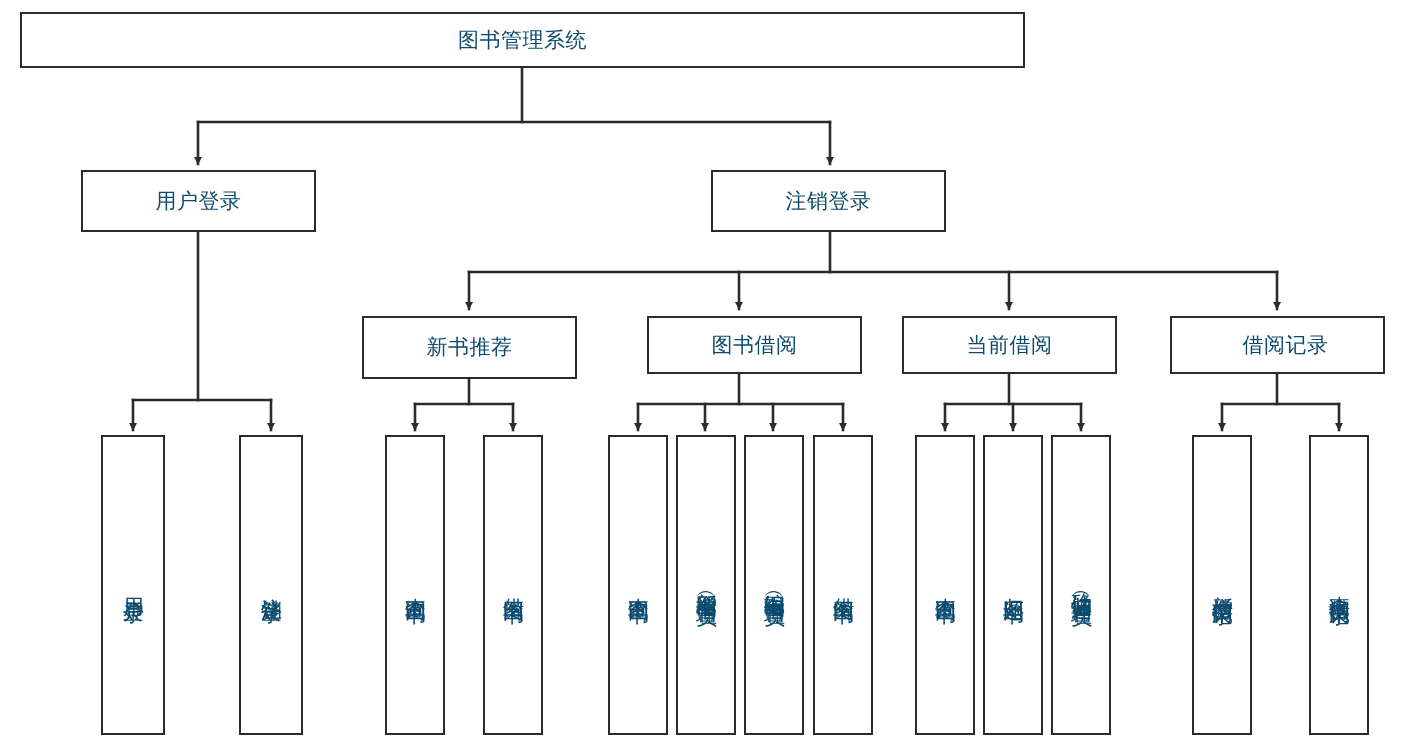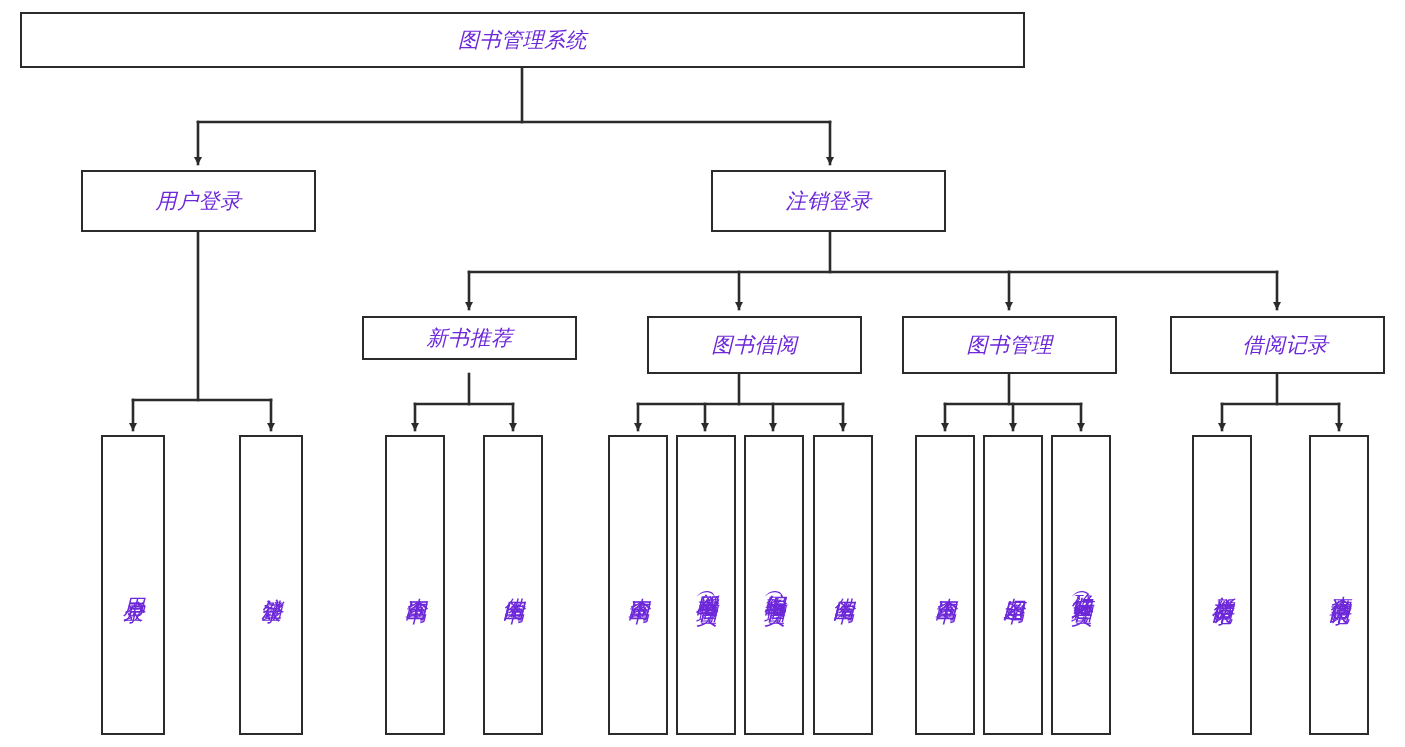--- a/index.html
+++ b/index.html
@@ -27,22 +27,21 @@
     height: 747px;
   }
   .node {
     position: absolute;
     box-sizing: border-box;
     border: 2.5px solid #2b2b2b;
     background: #ffffff;
     display: flex;
     align-items: center;
     justify-content: center;
-    color: #6d28d9;
-    font-style: italic;
+    color: #0c4a6e;
   }
   .node-h .node-label {
     font-size: 21px;
     line-height: 1.15;
     letter-spacing: 0.5px;
     white-space: nowrap;
   }
   .node-v {
     align-items: center;
     justify-content: center;
@@ -129,28 +128,28 @@
     <span class="node-label">图书管理系统</span>
   </div>
 
   <div class="node node-h" style="left:81px; top:170px; width:235px; height:62px;">
     <span class="node-label">用户登录</span>
   </div>
   <div class="node node-h" style="left:711px; top:170px; width:235px; height:62px;">
     <span class="node-label">注销登录</span>
   </div>
 
-  <div class="node node-h" style="left:362px; top:316px; width:215px; height:44px;justify-content:center;">
+  <div class="node node-h" style="left:362px; top:316px; width:215px; height:63px;justify-content:center;">
     <span class="node-label">新书推荐</span>
   </div>
   <div class="node node-h" style="left:632px; top:316px; width:215px; height:58px;margin-left:15px;">
     <span class="node-label">图书借阅</span>
   </div>
   <div class="node node-h" style="left:902px; top:316px; width:215px; height:58px;">
-    <span class="node-label">图书管理</span>
+    <span class="node-label">当前借阅</span>
   </div>
   <div class="node node-h" style="left:1170px; top:316px; width:215px; height:58px;padding-left:16px;">
     <span class="node-label">借阅记录</span>
   </div>
 
   <div class="node node-v" style="left:101px; top:435px; width:64px; height:300px;">
     <span class="node-label">用户登录</span>
   </div>
   <div class="node node-v" style="left:239px; top:435px; width:64px; height:300px;">
     <span class="node-label">注销登录</span>

